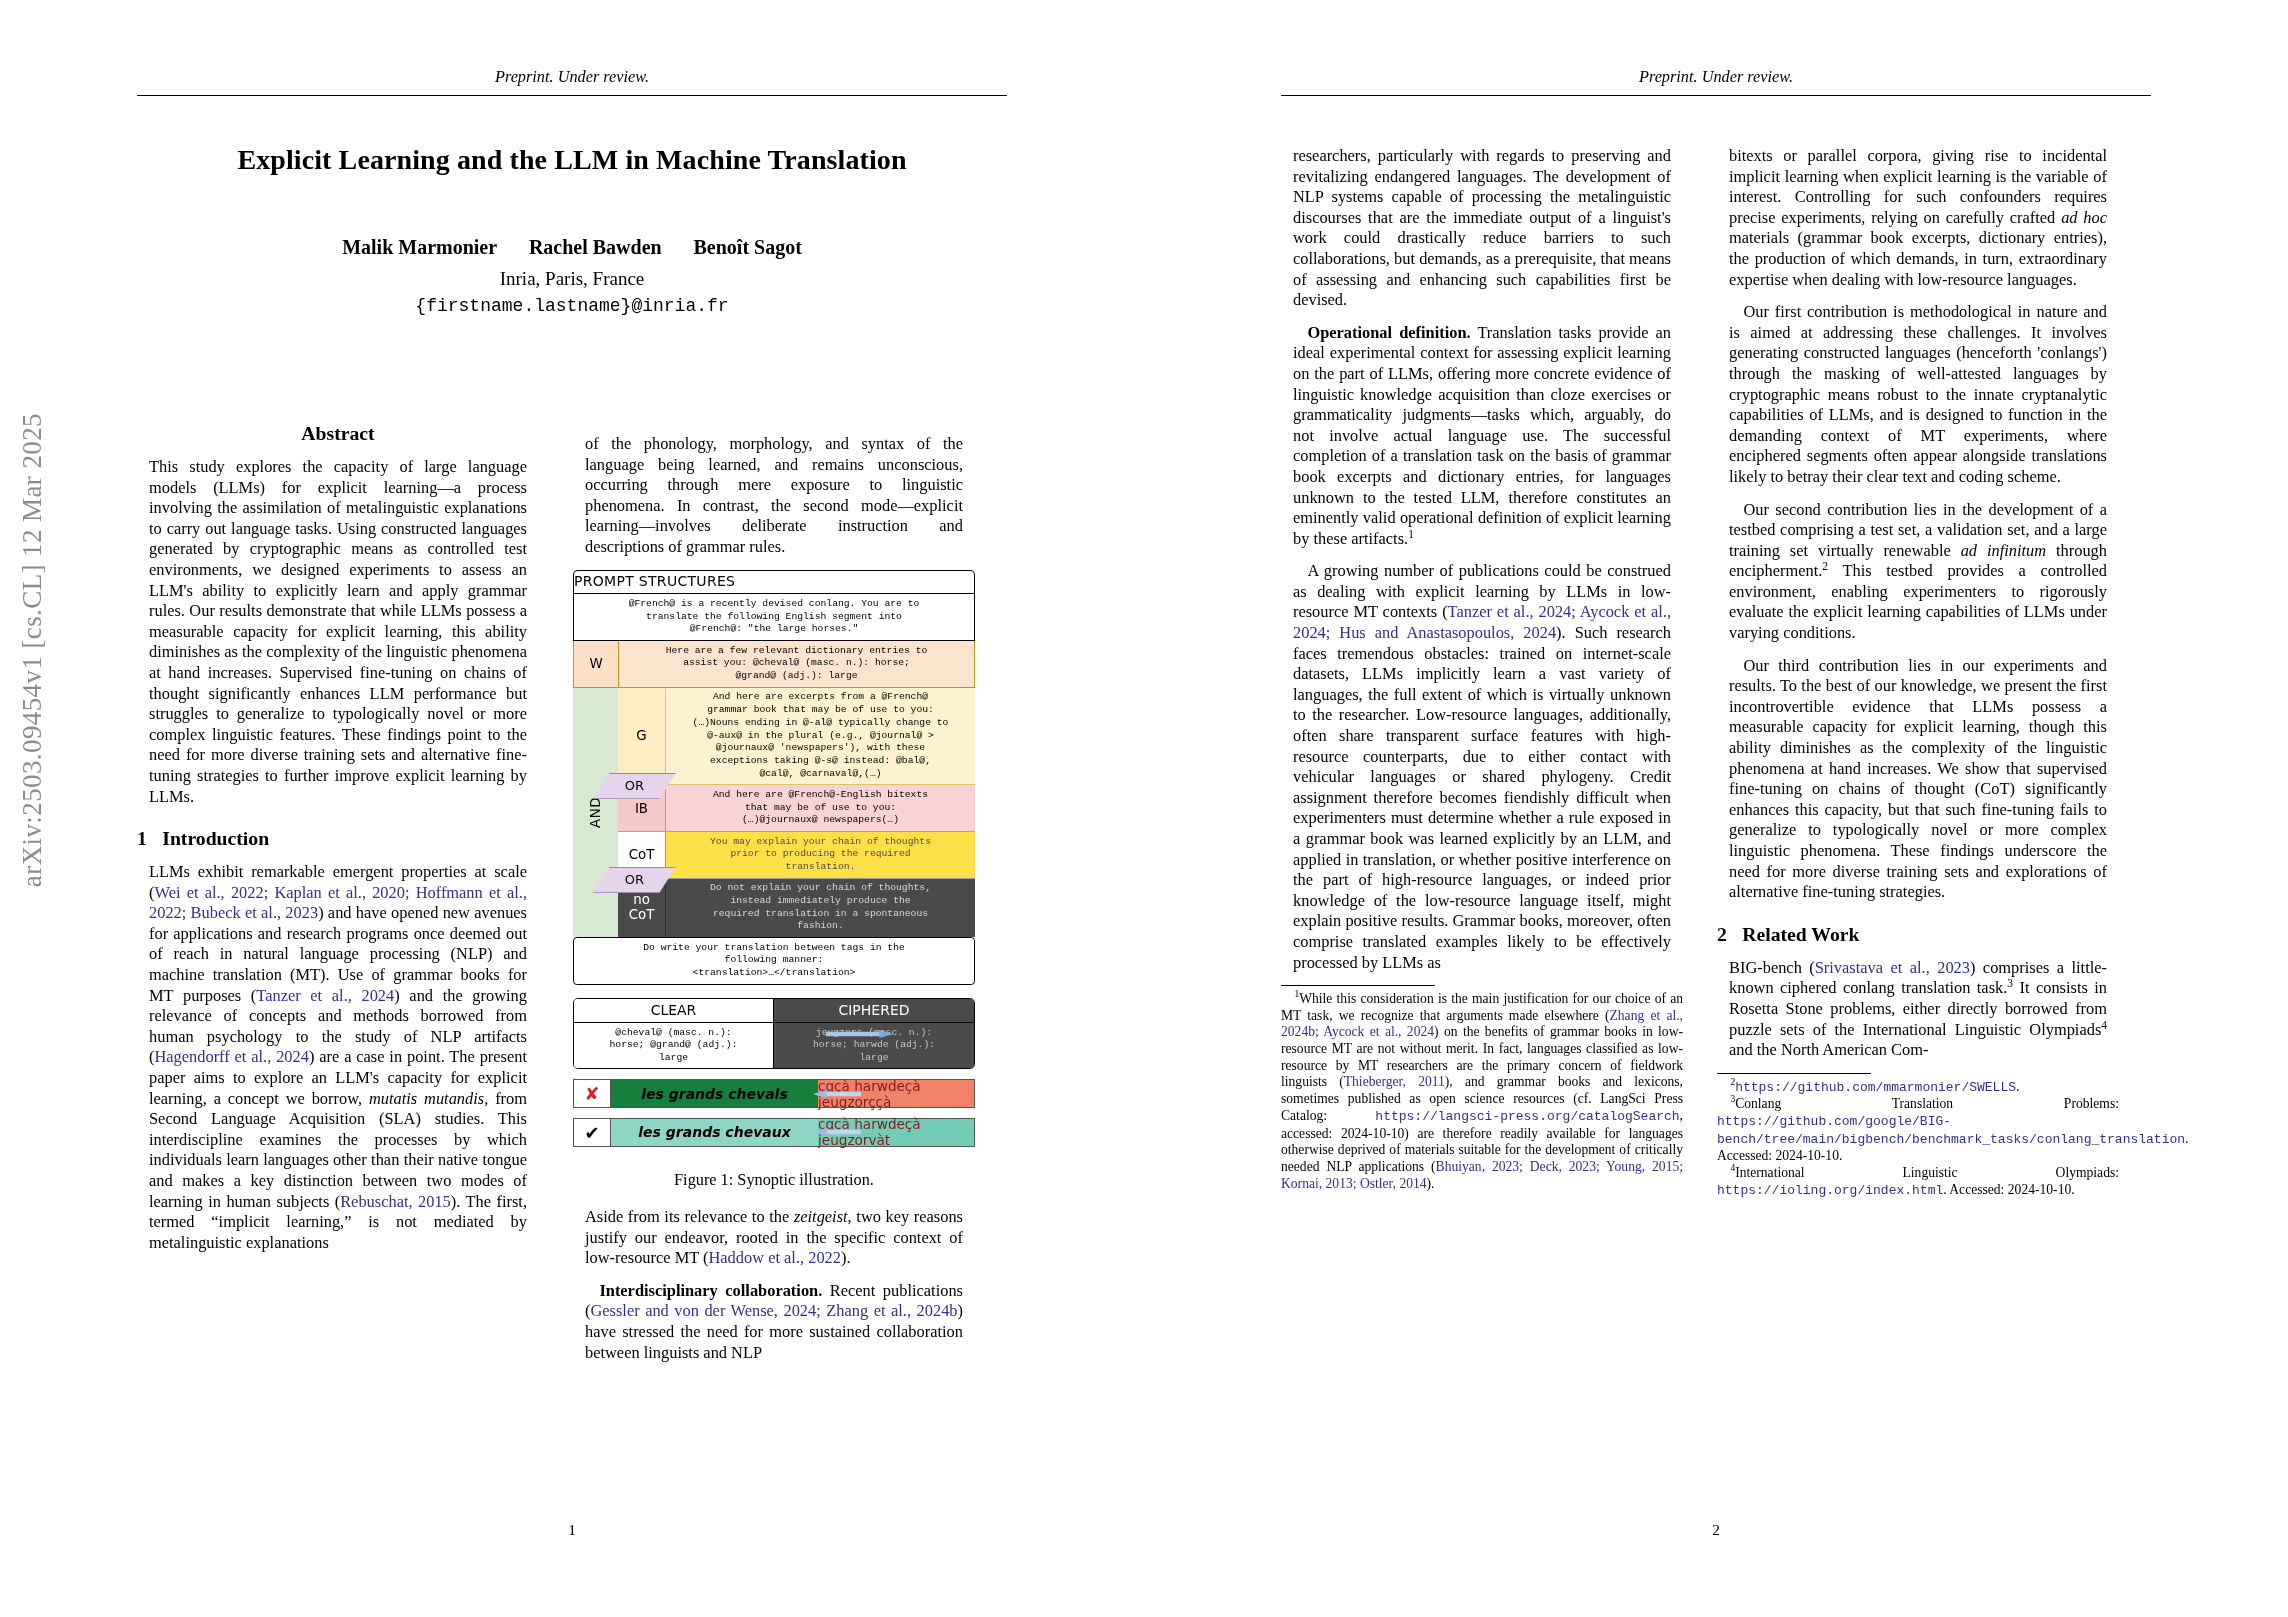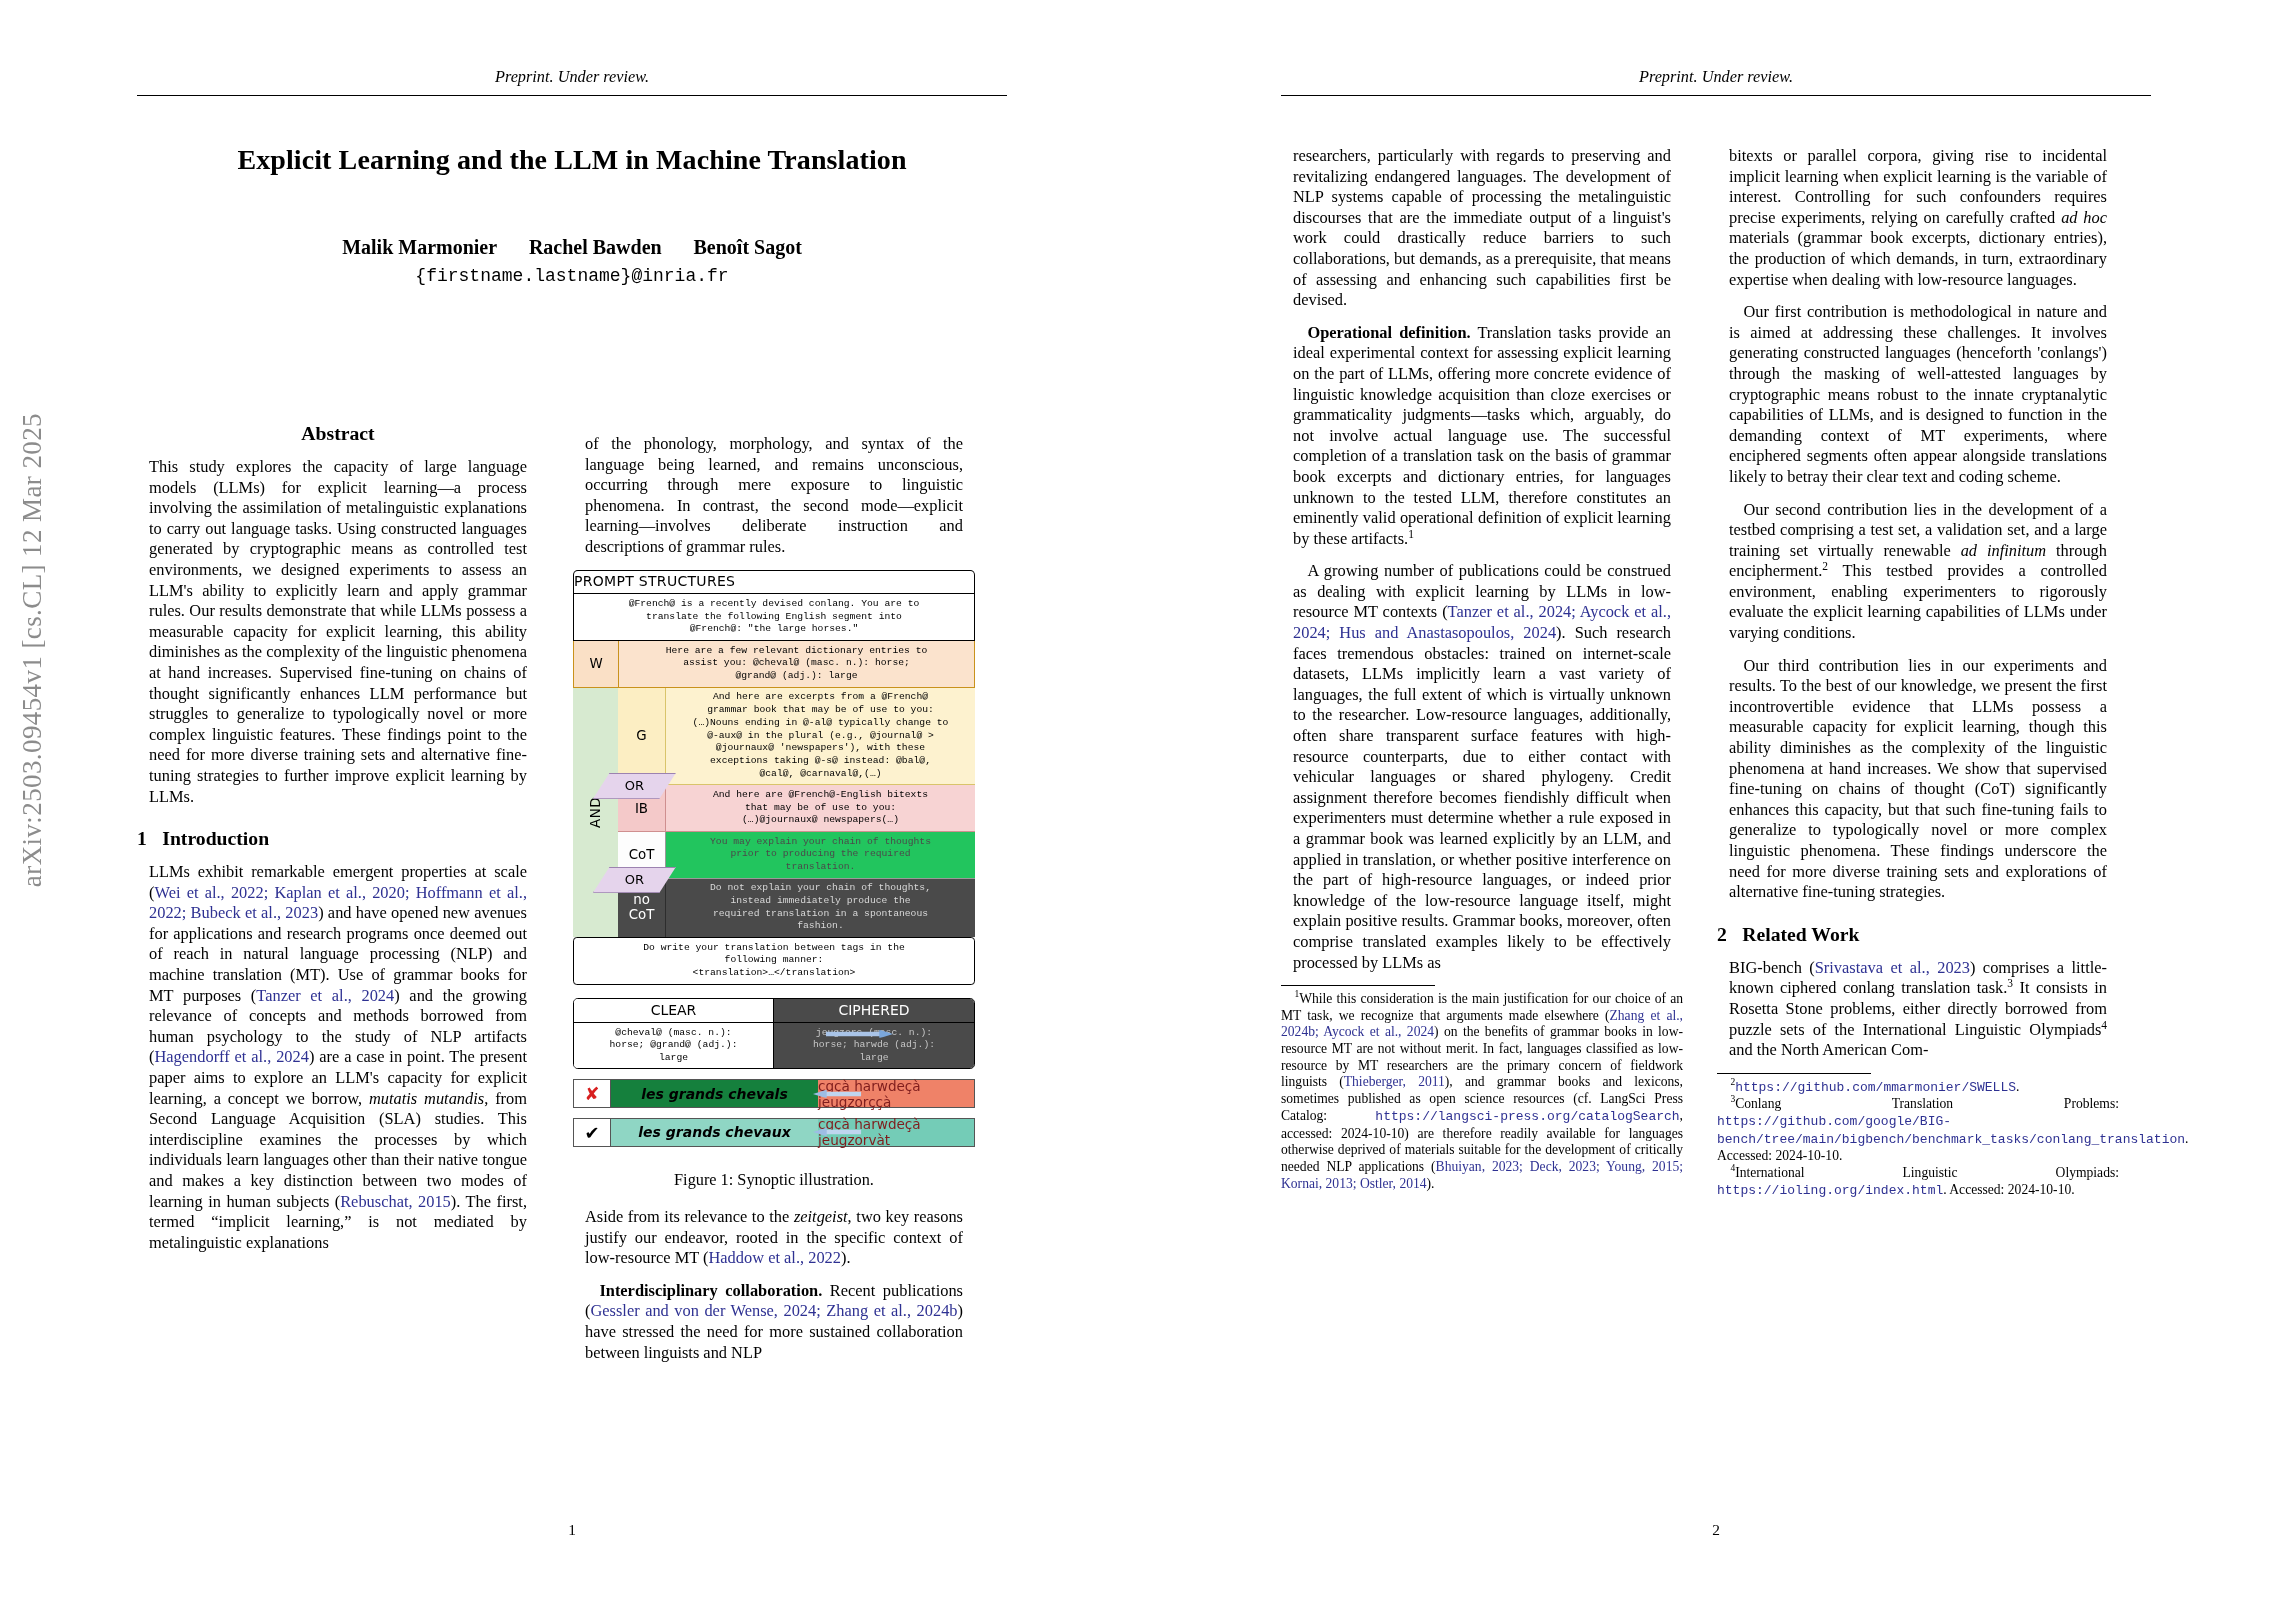--- a/index.html
+++ b/index.html
@@ -130,21 +130,21 @@
     writing-mode: vertical-rl; transform: rotate(180deg);
     font-size:13.4px; letter-spacing:0.5px;
   }
   .midcol { width:48px; }
   .g-lbl { background:#fceec3; border-right:1px solid #d9c46a; }
   .ib-lbl { background:#f4c9c9; border-right:1px solid #cf8f8f; }
   .cot-lbl{ background:#fdfdfd; border-right:1px solid #9a9a9a; }
   .nocot-lbl{ background:#4a4a4a; color:#fff; border-right:1px solid #2d2d2d; }
   .g-txt { background:#fdf2cf; }
   .ib-txt{ background:#f7d3d3; }
-  .cot-txt{ background:#22c55e; color:#4a4a4a; }
+  .cot-txt{ background:#fde047; color:#4a4a4a; }
   .nocot-txt{ background:#4a4a4a; color:#d8d8d8; }
   .diamond2 {
     position:absolute;
     width:83px; height:26px; z-index:7;
     background:#e5d4ec;
     border:1px solid #9c82b0;
     display:flex; align-items:center; justify-content:center;
     font-size:13px;
     clip-path: polygon(20% 0%, 100% 0%, 80% 100%, 0% 100%);
   }
@@ -220,20 +220,21 @@
     <div class="runhead">Preprint. Under review.</div>
     <div class="runhead-rule"></div>
 
     <div class="titleblock">
       <div class="paper-title">Explicit Learning and the LLM in Machine Translation</div>
       <div class="authors">
         <span>Malik Marmonier</span>
         <span>Rachel Bawden</span>
         <span>Benoît Sagot</span>
       </div>
+      <div class="affil">Inria, Paris, France</div>
       <div class="email">{firstname.lastname}@inria.fr</div>
     </div>
 
     <div class="cols" style="top:422px;">
 
       <div class="col">
         <div class="abs-head">Abstract</div>
         <p class="body">This study explores the capacity of large language models (LLMs) for explicit learning—a process involving the assimilation of metalinguistic explanations to carry out language tasks. Using constructed languages generated by cryptographic means as controlled test environments, we designed experiments to assess an LLM's ability to explicitly learn and apply grammar rules. Our results demonstrate that while LLMs possess a measurable capacity for explicit learning, this ability diminishes as the complexity of the linguistic phenomena at hand increases. Supervised fine-tuning on chains of thought significantly enhances LLM performance but struggles to generalize to typologically novel or more complex linguistic features. These findings point to the need for more diverse training sets and alternative fine-tuning strategies to further improve explicit learning by LLMs.</p>
 
         <h2 class="sec">

